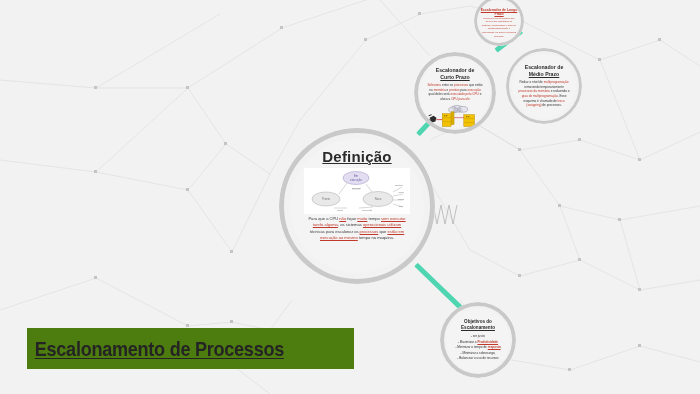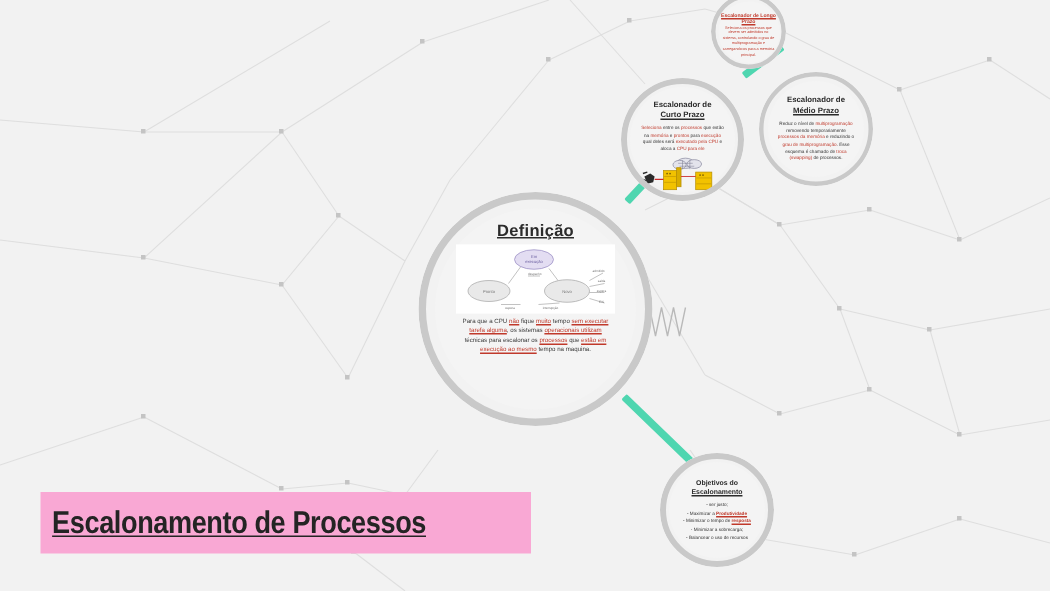--- a/index.html
+++ b/index.html
@@ -72,21 +72,21 @@
     border-radius: 50%;
     background: #f4f4f4;
     display: flex;
     flex-direction: column;
     align-items: center;
     justify-content: flex-start;
     padding-top: 9px;
     box-sizing: border-box;
   }
   .def-title {
-    font-size: 11px;
+    font-size: 15px;
     font-weight: bold;
     color: #2b2b2b;
     text-decoration: underline;
     letter-spacing: .2px;
     margin-bottom: 3px;
   }
   .state-diagram {
     width: 106px;
     height: 46px;
     background: #ffffff;
@@ -214,21 +214,21 @@
   }
   .obj-list li .r { color:#c0392b; text-decoration: underline; font-weight:bold; }
 
   
   #title-banner {
     position: absolute;
     left: 27px;
     top: 328px;
     width: 327px;
     height: 41px;
-    background: #f9a8d4;
+    background: #4d7c0f;
     display: flex;
     align-items: center;
   }
   #title-banner .txt {
     font-family: "Liberation Sans", sans-serif;
     font-size: 21px;
     font-weight: bold;
     color: #242424;
     letter-spacing: -0.3px;
     padding-left: 9px;

